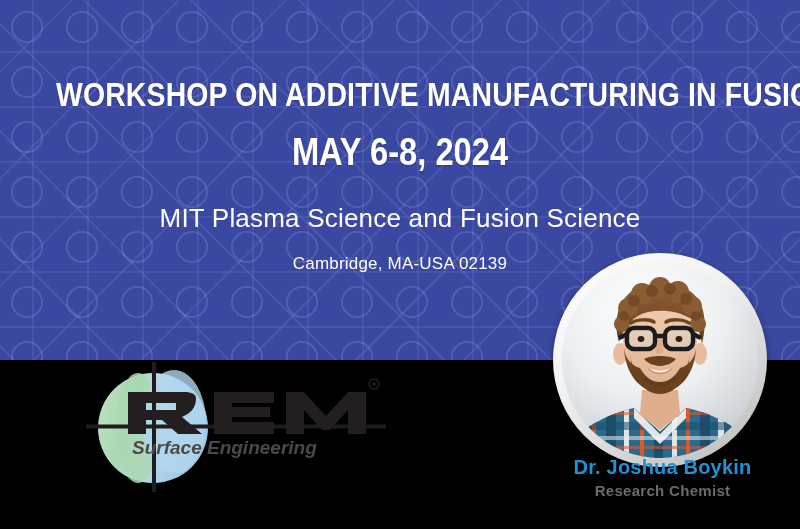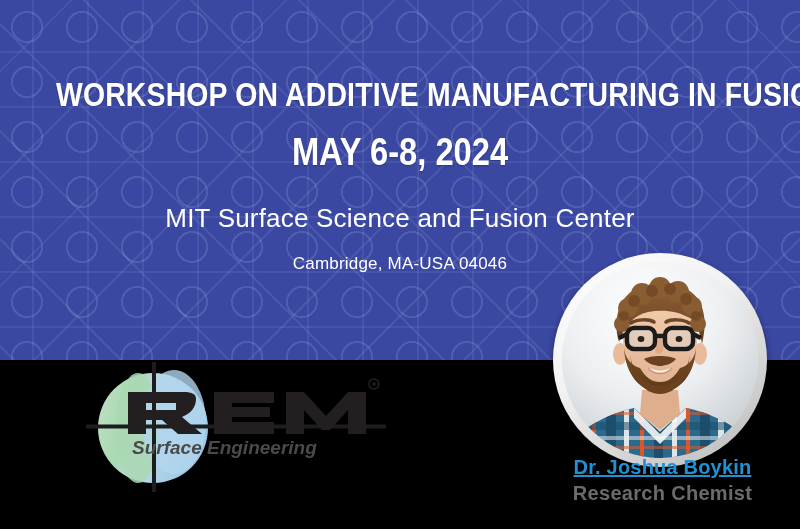--- a/index.html
+++ b/index.html
@@ -131,28 +131,27 @@
   #name-line {
     position: absolute;
     left: 525px; width: 275px;
     top: 456px;
     text-align: center;
     font-size: 20px;
     font-weight: bold;
     letter-spacing: 0.2px;
     color: #1e92d6;
     white-space: nowrap;
-    text-decoration: underline;
   }
   #role-line {
     position: absolute;
     left: 525px; width: 275px;
     top: 482px;
     text-align: center;
-    font-size: 20px;
+    font-size: 15px;
     font-weight: bold;
     letter-spacing: 0.3px;
     color: #6b6b6b;
     white-space: nowrap;
   }
 
   
   #rem-logo {
     position: absolute;
     left: 86px;
@@ -168,23 +167,23 @@
 
   <div id="banner">
     <div id="banner-pattern"></div>
     <div id="banner-rings"></div>
   </div>
 
   <div class="txt" id="title-line">WORKSHOP ON ADDITIVE MANUFACTURING IN FUSION POWER</div>
 
   <div class="txt" id="date-line">MAY 6-8, 2024</div>
 
-  <div class="txt" id="venue-line">MIT Surface Science and Fusion Center</div>
-
-  <div class="txt" id="city-line">Cambridge, MA-USA 04046</div>
+  <div class="txt" id="venue-line">MIT Plasma Science and Fusion Science</div>
+
+  <div class="txt" id="city-line">Cambridge, MA-USA 02139</div>
 
   <div id="portrait-wrap">
     <div id="portrait-ring"></div>
     <div id="portrait-clip">
       <svg id="portrait-photo" viewBox="0 0 196 196">
         <defs>
           <radialGradient id="bgGrad" cx="42%" cy="26%" r="82%">
             <stop offset="0%" stop-color="#ffffff"></stop>
             <stop offset="52%" stop-color="#eceff1"></stop>
             <stop offset="100%" stop-color="#c3c9cf"></stop>

